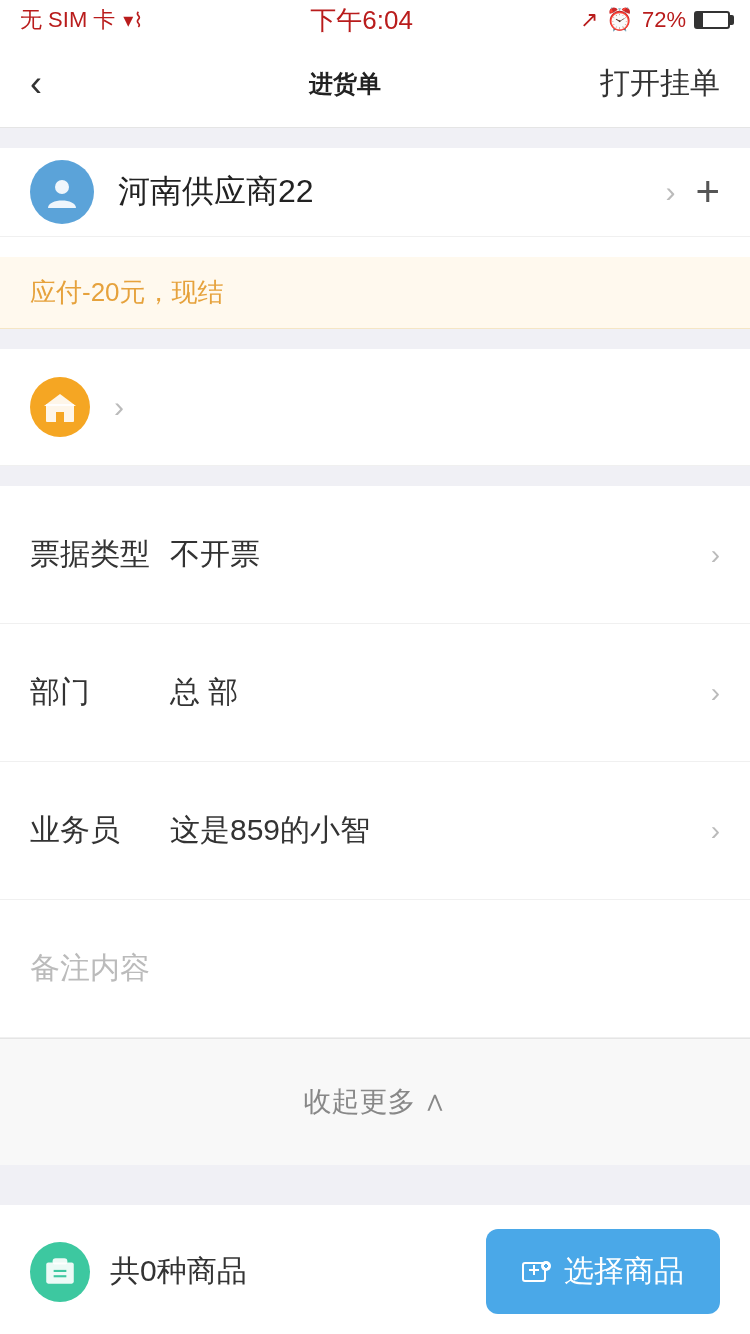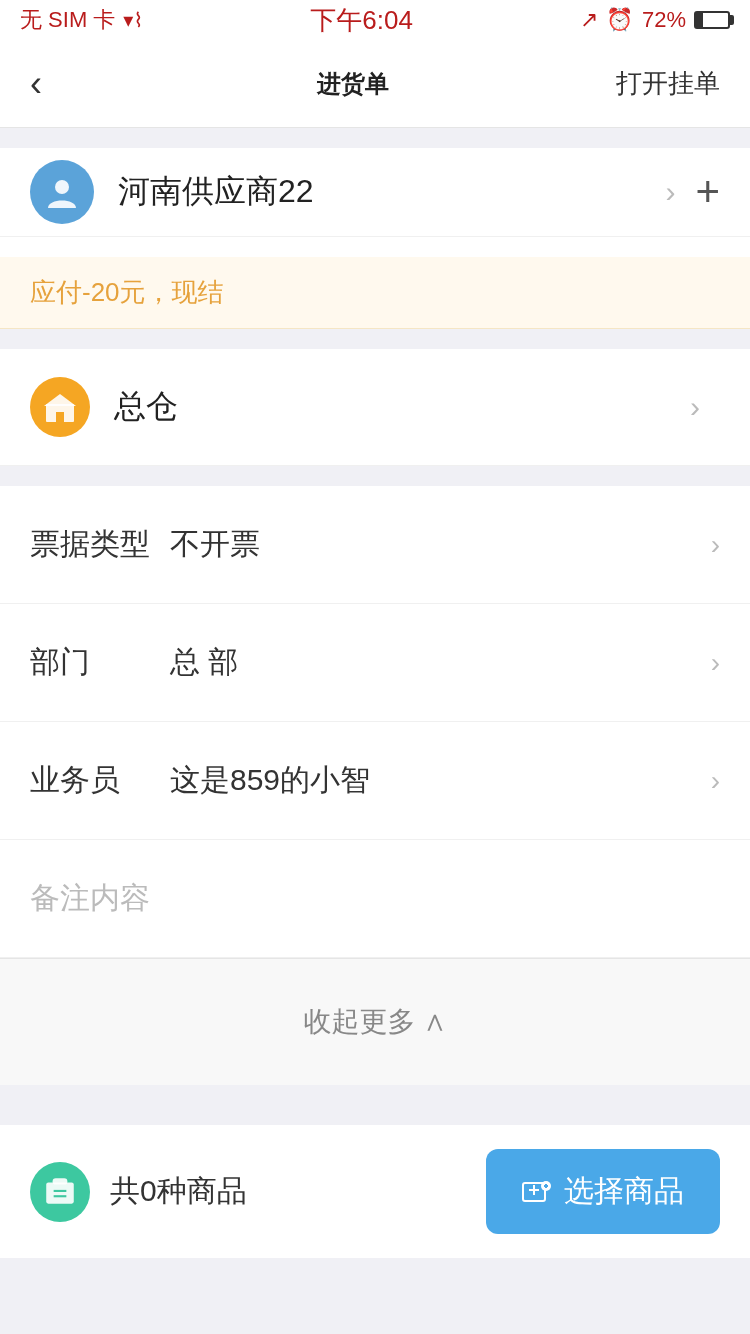--- a/index.html
+++ b/index.html
@@ -64,21 +64,21 @@
       color: #333;
       cursor: pointer;
       width: 60px;
     }
     .nav-title {
       font-size: 24px;
       font-weight: 600;
       color: #222;
     }
     .nav-action {
-      font-size: 26px;
+      font-size: 30px;
       color: #333;
       cursor: pointer;
     }
 
     
     .section-divider {
       height: 20px;
       background: #f0f0f5;
     }
 
@@ -149,21 +149,21 @@
     .warehouse-name {
       flex: 1;
       font-size: 32px;
       color: #222;
     }
 
     
     .form-row {
       display: flex;
       align-items: center;
-      padding: 38px 30px;
+      padding: 48px 30px;
       border-bottom: 1px solid #f0f0f0;
       background: #fff;
       justify-content: space-between;
     }
     .form-label {
       font-size: 30px;
       color: #333;
       width: 140px;
       flex-shrink: 0;
     }
@@ -284,21 +284,20 @@
 
 <div class="card">
   <div class="warehouse-row">
     <div class="warehouse-icon">
       <svg viewBox="0 0 34 34" fill="none" xmlns="http://www.w3.org/2000/svg">
         <rect x="3" y="14" width="28" height="18" rx="1" fill="white" opacity="0.9"></rect>
         <polygon points="1,16 17,4 33,16" fill="white" opacity="0.9"></polygon>
         <rect x="13" y="22" width="8" height="10" fill="#f5a623"></rect>
       </svg>
     </div>
-    <span class="warehouse-name">总仓</span>
     <span class="chevron-right">›</span>
   </div>
 </div>
 
 <div class="section-divider"></div>
 
 <div class="card">
 
   <div class="form-row">
     <span class="form-label">票据类型</span>

